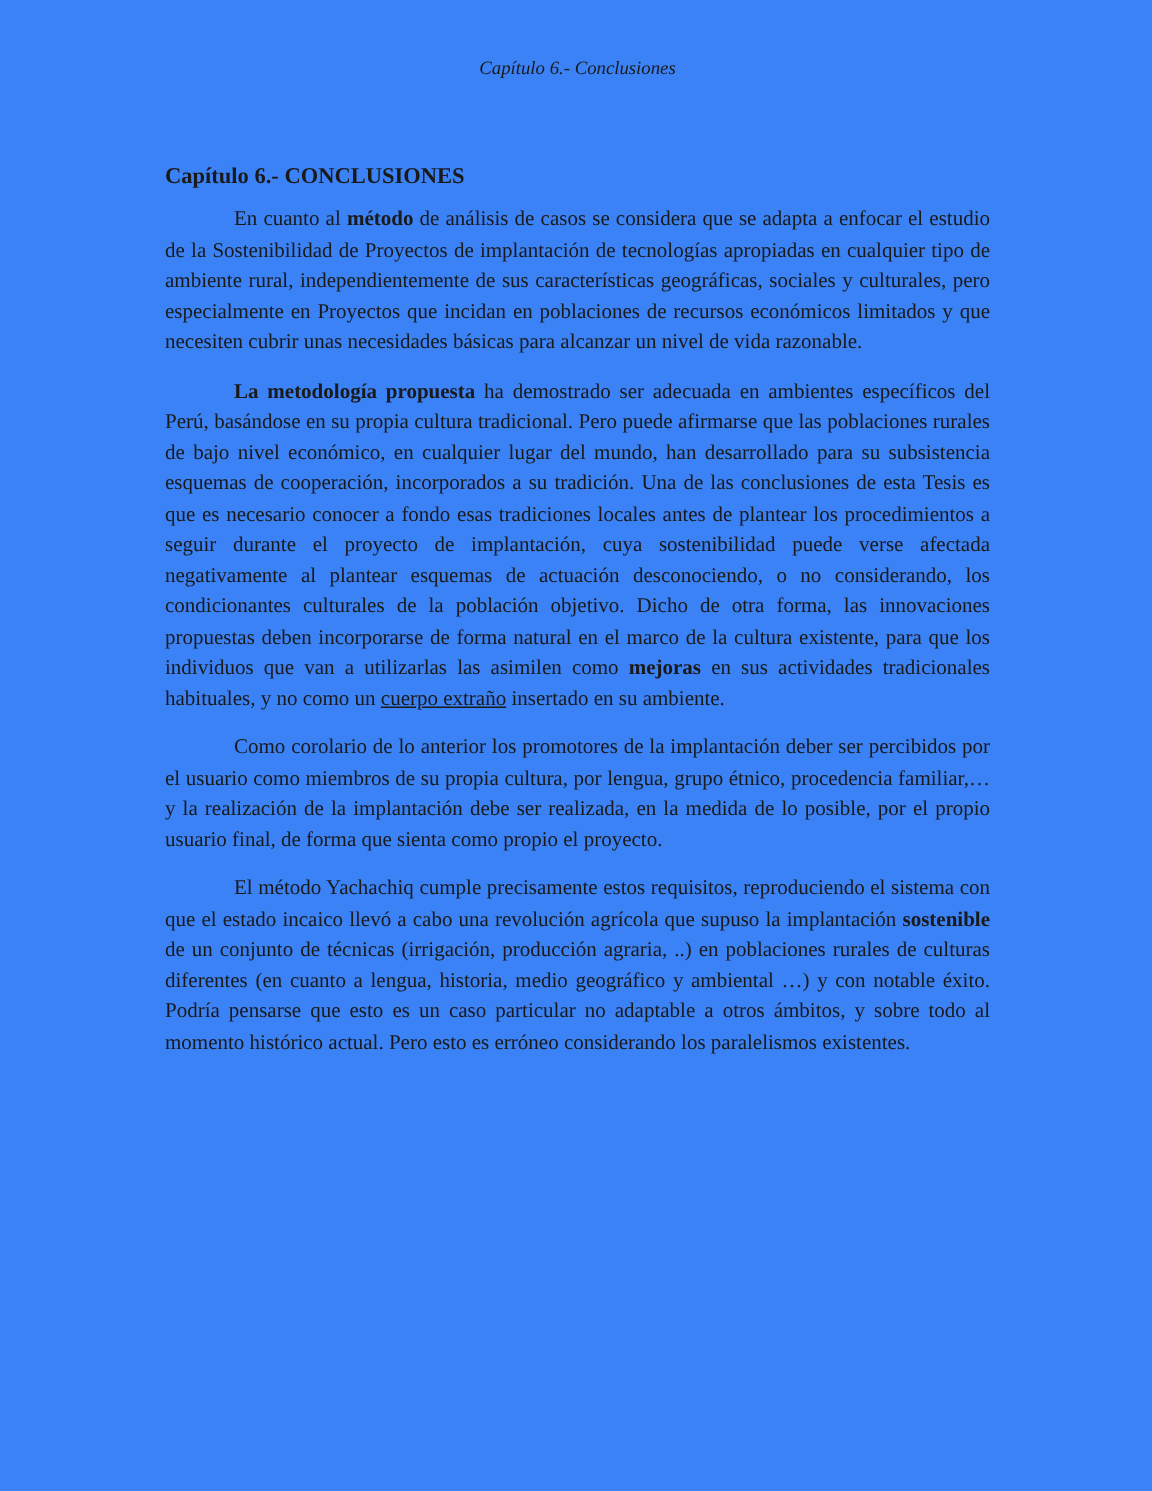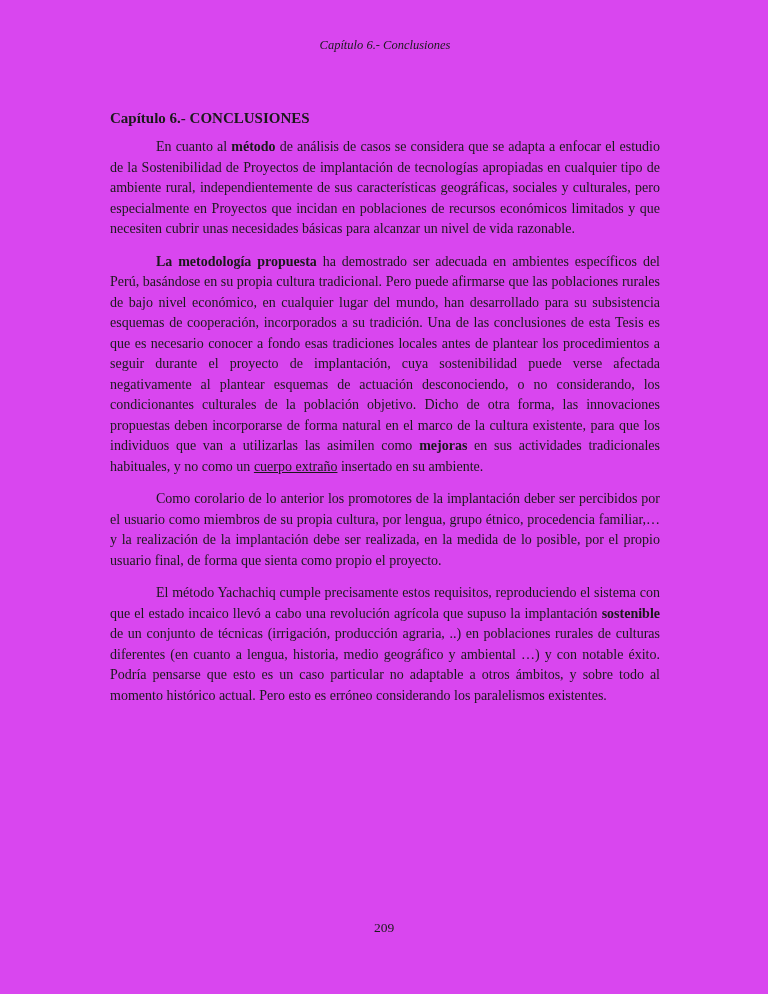--- a/index.html
+++ b/index.html
@@ -4,21 +4,21 @@
 <style>
   html, body {
     margin: 0;
     padding: 0;
     background: #ffffff;
   }
   .page {
     position: relative;
     width: 768px;
     height: 994px;
-    background: #d946ef;
+    background: #3b82f6;
     font-family: "Liberation Serif", "DejaVu Serif", serif;
     color: #1a1a1a;
     box-sizing: border-box;
     padding: 38px 108px 0 110px;
     overflow: hidden;
   }
   .running-header {
     text-align: center;
     font-style: italic;
     font-size: 12.5px;
@@ -76,15 +76,14 @@
 
 
   <p class="para indent first-body-para"><span>En cuanto al </span><span class="bold">método</span><span> de análisis de casos se considera que se adapta a enfocar el estudio de la Sostenibilidad de Proyectos de implantación de tecnologías apropiadas en cualquier tipo de ambiente rural, independientemente de sus características geográficas, sociales y culturales, pero especialmente en Proyectos que incidan en poblaciones de recursos económicos limitados y que necesiten cubrir unas necesidades básicas para alcanzar un nivel de vida razonable.</span></p>
 
   <p class="para indent body-para"><span class="bold">La metodología propuesta</span><span> ha demostrado ser adecuada en ambientes específicos del Perú, basándose en su propia cultura tradicional. Pero puede afirmarse que las poblaciones rurales de bajo nivel económico, en cualquier lugar del mundo, han desarrollado para su subsistencia esquemas de cooperación, incorporados a su tradición. Una de las conclusiones de esta Tesis es que es necesario conocer a fondo esas tradiciones locales antes de plantear los procedimientos a seguir durante el proyecto de implantación, cuya sostenibilidad puede verse afectada negativamente al plantear esquemas de actuación desconociendo, o no considerando, los condicionantes culturales de la población objetivo. Dicho de otra forma, las innovaciones propuestas deben incorporarse de forma natural en el marco de la cultura existente, para que los individuos que van a utilizarlas las asimilen como </span><span class="bold">mejoras</span><span> en sus actividades tradicionales habituales, y no como un </span><span class="underline">cuerpo extraño</span><span> insertado en su ambiente.</span></p>
 
   <p class="para indent body-para">Como corolario de lo anterior los promotores de la implantación deber ser percibidos por el usuario como miembros de su propia cultura, por lengua, grupo étnico, procedencia familiar,… y la realización de la implantación debe ser realizada, en la medida de lo posible, por el propio usuario final, de forma que sienta como propio el proyecto.</p>
 
   <p class="para indent body-para"><span>El método Yachachiq cumple precisamente estos requisitos, reproduciendo el sistema con que el estado incaico llevó a cabo una revolución agrícola que supuso la implantación </span><span class="bold">sostenible</span><span> de un conjunto de técnicas (irrigación, producción agraria, ..) en poblaciones rurales de culturas diferentes (en cuanto a lengua, historia, medio geográfico y ambiental …) y con notable éxito. Podría pensarse que esto es un caso particular no adaptable a otros ámbitos, y sobre todo al momento histórico actual. Pero esto es erróneo considerando los paralelismos existentes.</span></p>
 
-  <div class="page-number">209</div>
 
 </div>
 
 </body></html>

